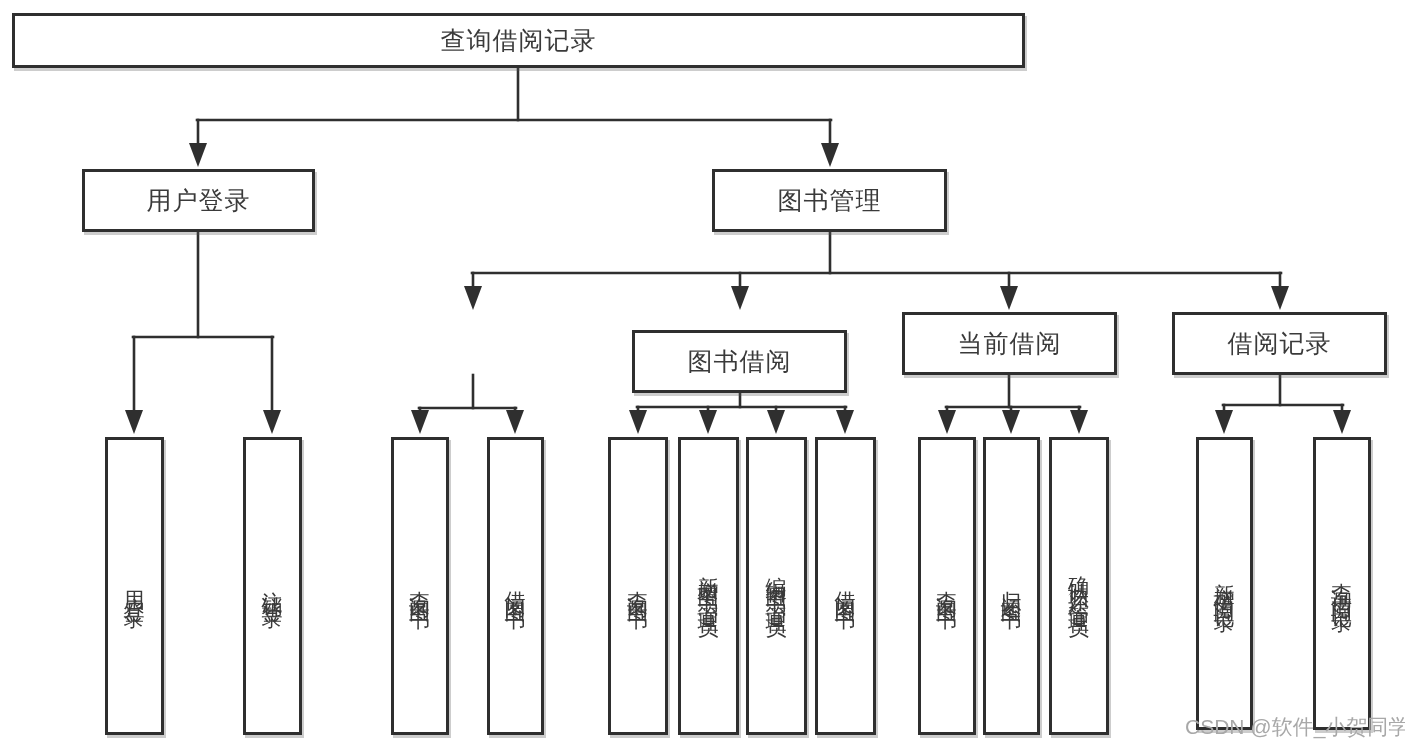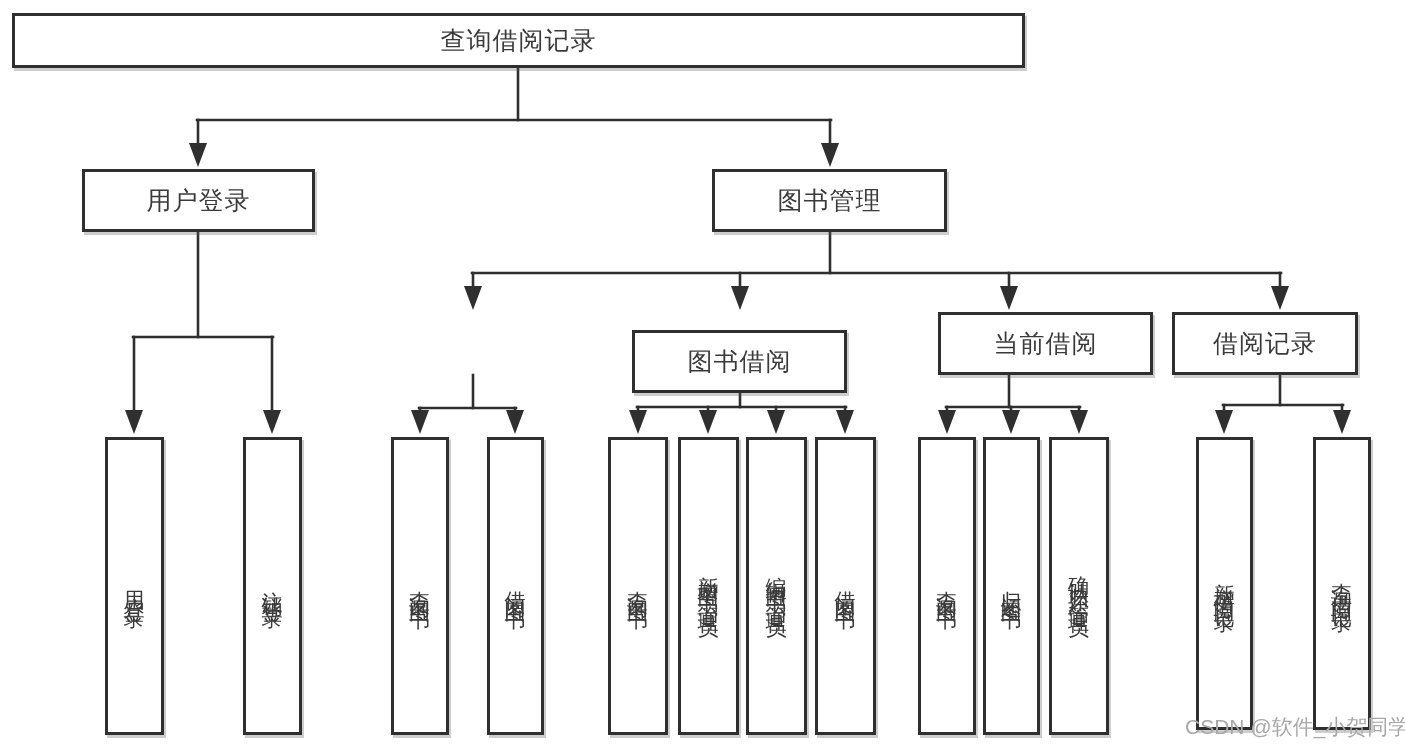--- a/index.html
+++ b/index.html
@@ -135,24 +135,24 @@
   <div class="node" style="left:82px; top:169px; width:233px; height:63px;">
     <span class="hlabel">用户登录</span>
   </div>
   <div class="node" style="left:712px; top:169px; width:235px; height:63px;justify-content:center;">
     <span class="hlabel">图书管理</span>
   </div>
 
   <div class="node" style="left:632px; top:330px; width:215px; height:63px;">
     <span class="hlabel">图书借阅</span>
   </div>
-  <div class="node" style="left:938px; top:312px; width:215px; height:63px;">
+  <div class="node" style="left:902px; top:312px; width:215px; height:63px;">
     <span class="hlabel">当前借阅</span>
   </div>
-  <div class="node" style="left:1172px; top:312px; width:186px; height:63px;">
+  <div class="node" style="left:1172px; top:312px; width:215px; height:63px;">
     <span class="hlabel">借阅记录</span>
   </div>
 
   <div class="node" style="left:105px; top:437px; width:59px; height:298px;">
     <span class="vlabel">用户登录</span>
   </div>
   <div class="node" style="left:243px; top:437px; width:59px; height:298px;">
     <span class="vlabel">注销登录</span>
   </div>
 

